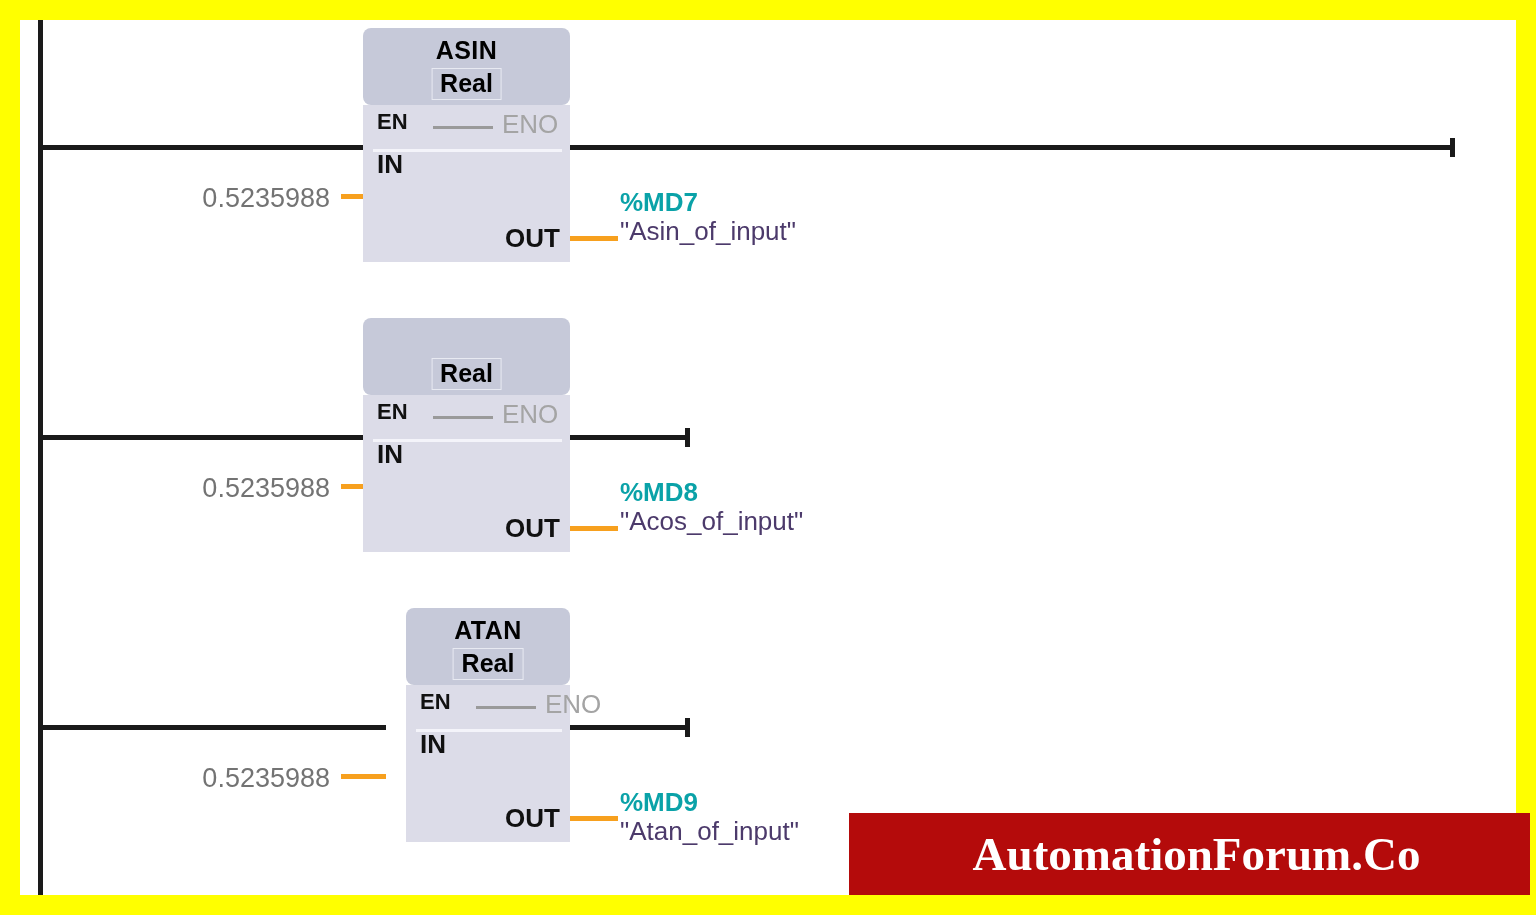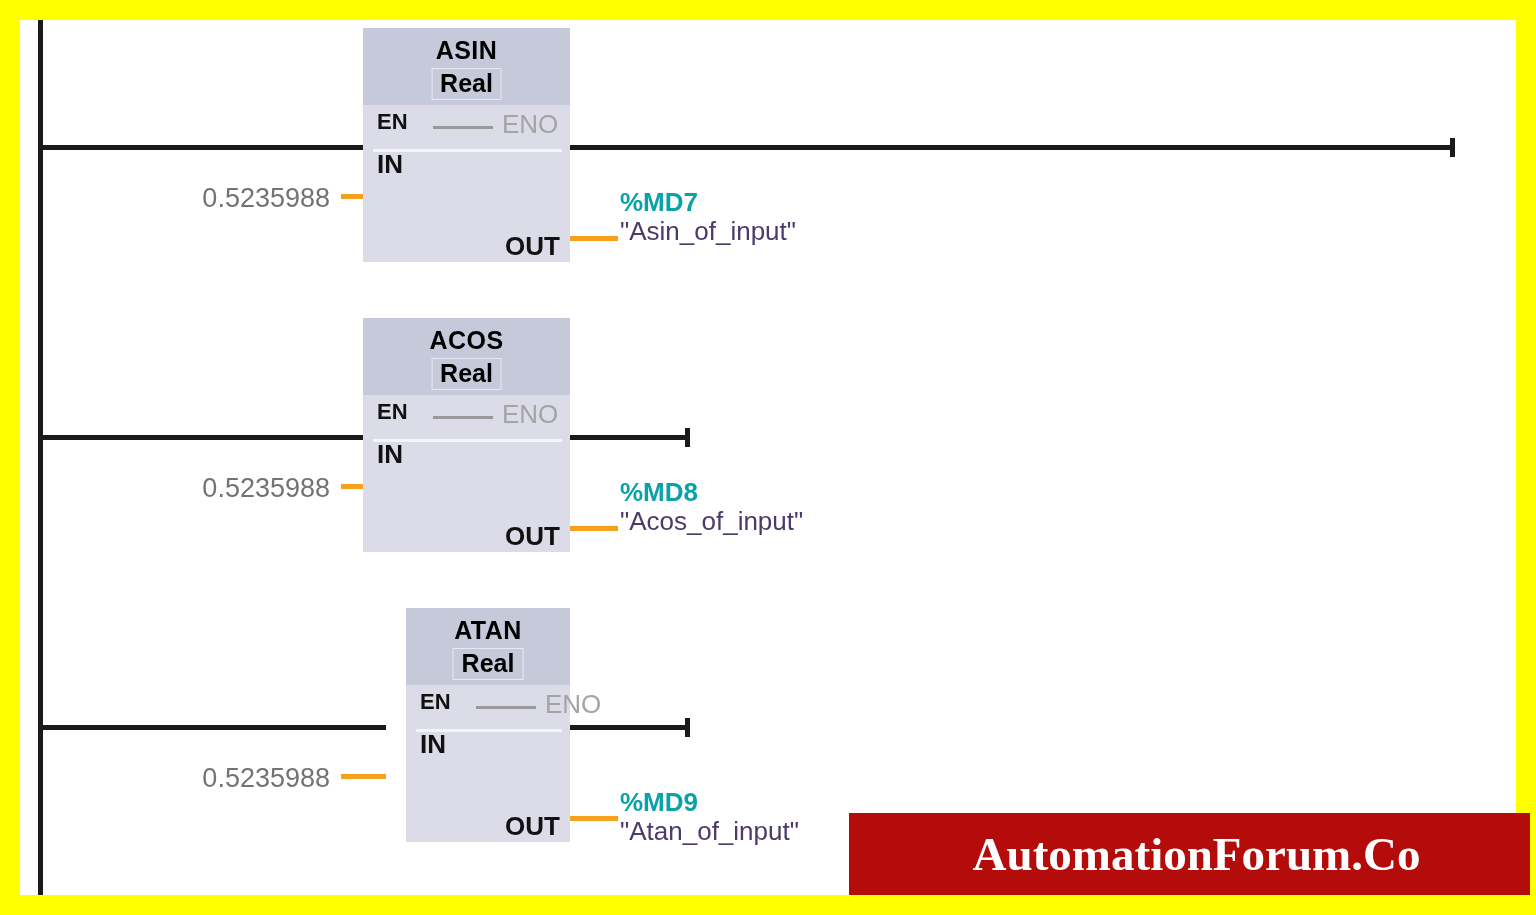--- a/index.html
+++ b/index.html
@@ -67,20 +67,21 @@
   .fb {
     position: absolute;
     width: 207px;
     box-sizing: border-box;
   }
   .fb-header {
     background: #c6c9d9;
     height: 77px;
     position: relative;
     box-sizing: border-box;
+    border-radius: 8px;
   }
   .fb-name {
     position: absolute;
     left: 0;
     right: 0;
     top: 8px;
     text-align: center;
     font-size: 25px;
     font-weight: bold;
     color: #000000;
@@ -139,21 +140,21 @@
     position: absolute;
     left: 14px;
     top: 44px;
     font-size: 26px;
     font-weight: bold;
     color: #111111;
   }
   .fb-out {
     position: absolute;
     right: 10px;
-    bottom: 0;
+    bottom: 8px;
     font-size: 26px;
     font-weight: bold;
     color: #111111;
   }
 
   
   .orange-wire {
     position: absolute;
     height: 5px;
     background: #f7a01e;
@@ -251,21 +252,20 @@
 
     <div class="rung-wire" style="left:21px; top:415px; width:345px;"></div>
     <div class="rung-wire" style="left:550px; top:415px; width:120px;"></div>
     <div class="wire-terminator" style="left:665px; top:408px;"></div>
 
     <div class="input-value" style="left:145px; top:453px; width:165px;">0.5235988</div>
     <div class="orange-wire" style="left:321px; top:464px; width:45px;"></div>
 
     <div class="fb" style="left:343px; top:298px;">
       <div class="fb-header">
-        <div class="fb-name">ACOS</div>
         <div class="fb-type">Real</div>
       </div>
       <div class="fb-body">
         <div class="fb-en">EN</div>
         <div class="fb-enline"></div>
         <div class="fb-eno">ENO</div>
         <div class="fb-divider"></div>
         <div class="fb-in">IN</div>
         <div class="fb-out">OUT</div>
       </div>

